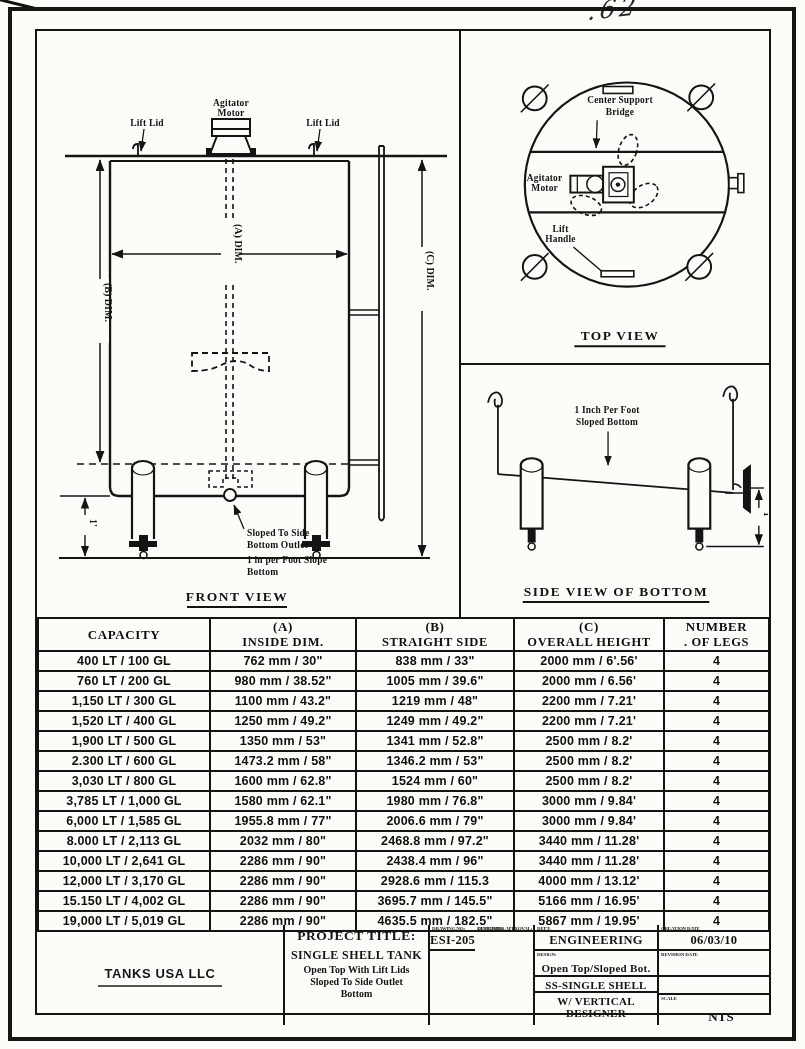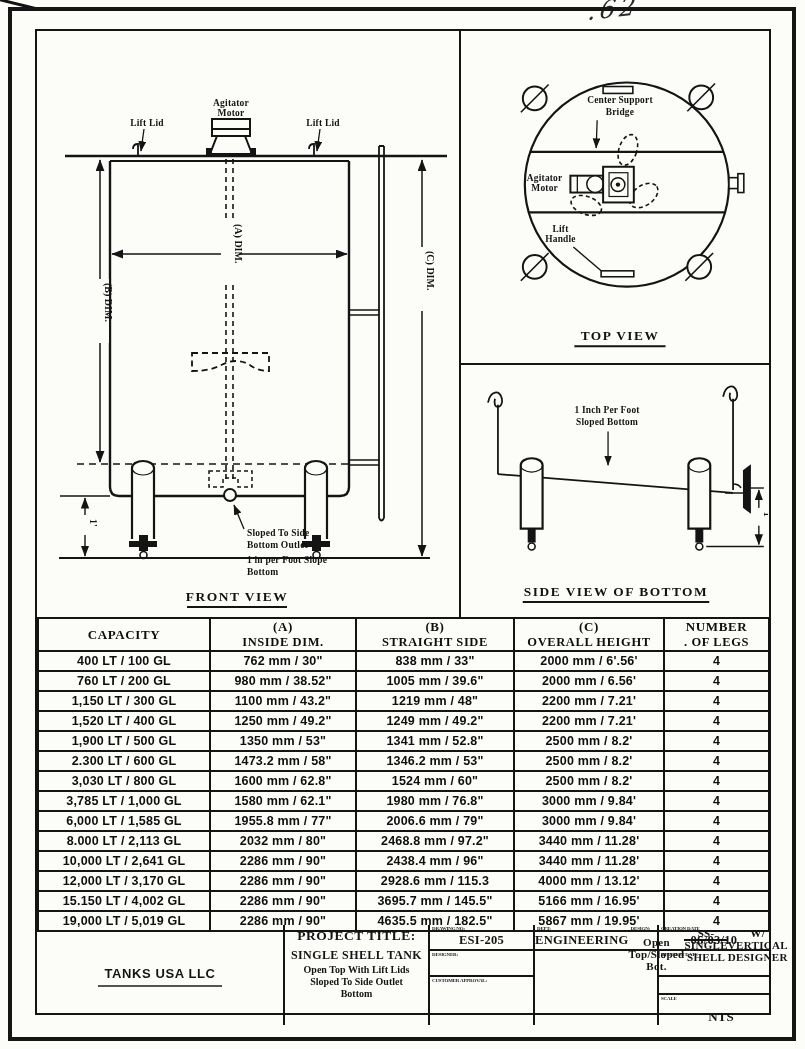--- a/index.html
+++ b/index.html
@@ -31,22 +31,22 @@
   .title-block{flex:1;display:flex;border-top:0;}
   .tb-cell{border-right:2px solid #141414;box-sizing:border-box;position:relative;}
   .logo-cell{width:248px;flex:none;display:flex;align-items:center;}
   .logo-box{margin-left:12px;width:62px;height:78px;border:2px solid #141414;border-radius:9px;display:flex;flex-direction:column;align-items:center;justify-content:flex-start;}
   .company{flex:1;text-align:center;}
   .company span{display:inline-block;font-family:"Liberation Sans",sans-serif;font-weight:bold;font-size:13px;letter-spacing:.6px;border-bottom:2px solid #555;padding:0 6px 4px;}
   .project-cell{width:145px;flex:none;text-align:center;font-weight:bold;}
   .project-heading{font-size:13.5px;letter-spacing:.5px;margin-top:3px;}
   .project-l1{font-size:12px;letter-spacing:.4px;margin-top:4px;}
   .project-sm{font-size:10px;margin-top:1px;}
-  .fields-col1{width:105px;flex:none;display:flex;flex-direction:column;}
-  .fields-col2{width:124px;flex:none;display:flex;flex-direction:row;}
+  .fields-col1{width:105px;flex:none;display:flex;flex-direction:row;}
+  .fields-col2{width:124px;flex:none;display:flex;flex-direction:column;}
   .fields-col3{flex:1;display:flex;flex-direction:column;border-right:0;}
   .f-row{border-bottom:2px solid #141414;box-sizing:border-box;position:relative;text-align:center;}
   .f-row:last-child{border-bottom:0;}
   .tiny-label{position:absolute;left:2px;top:1px;font-size:5px;font-weight:bold;letter-spacing:-.2px;color:#1c1c1c;filter:blur(.35px);white-space:nowrap;}
   .f-val{font-weight:bold;font-size:12.5px;letter-spacing:.3px;padding-top:8px;}
   .f-val.mid{padding-top:11px;}
   .f-val.sm{font-size:11px;padding-top:2px;}
   .scale-val{display:inline-block;font-weight:bold;font-size:13px;padding-top:14px;padding-left:14px;}
 </style>
 </head>

